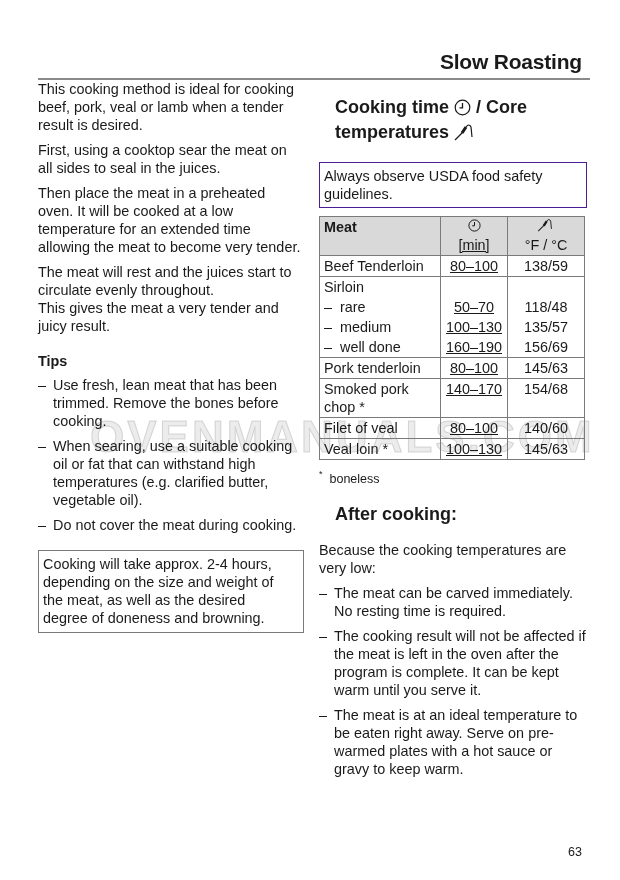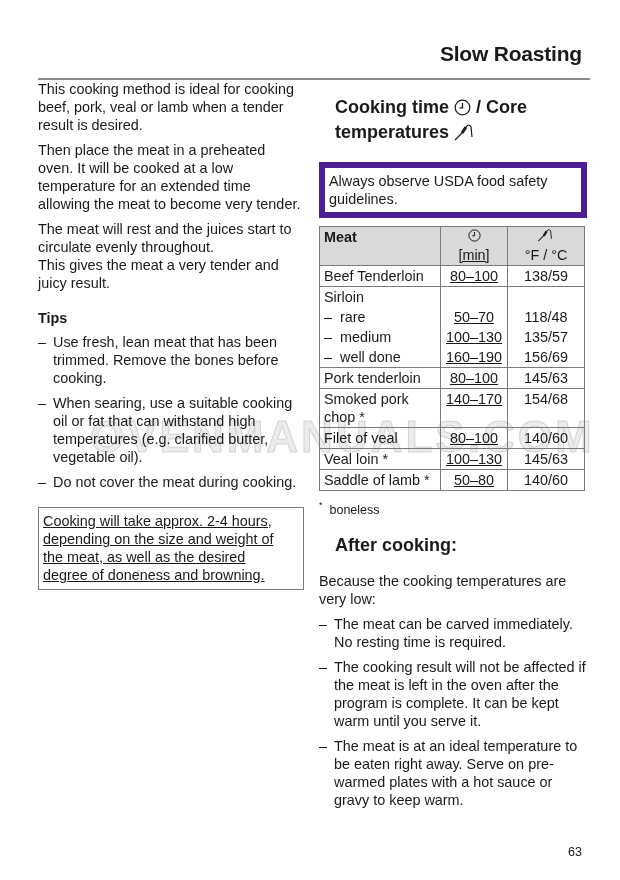--- a/index.html
+++ b/index.html
@@ -5,43 +5,43 @@
   html, body { margin: 0; padding: 0; background: #ffffff; }
   body {
     width: 620px; height: 880px; position: relative; overflow: hidden;
     font-family: "Liberation Sans", sans-serif; color: #1a1a1a;
   }
   .page-header {
     position: absolute; left: 38px; top: 34px; width: 552px; height: 44px;
     border-bottom: 2px solid #8a8a8a;
   }
   .page-title {
-    position: absolute; right: 8px; top: 8px;
+    position: absolute; right: 8px; top: 16px;
     font-size: 21px; font-weight: bold; letter-spacing: -0.2px;
   }
   .col-left { position: absolute; left: 38px; top: 80px; width: 266px; }
   .col-right { position: absolute; left: 319px; top: 80px; width: 268px; }
   p { margin: 0 0 7px 0; font-size: 14.4px; line-height: 18px; }
   .tips-title { font-size: 14.4px; font-weight: bold; margin: 17px 0 6px 0; line-height: 18px; }
   ul.dash { list-style: none; margin: 0; padding: 0; }
   ul.dash li {
     position: relative; padding-left: 15px; font-size: 14.4px; line-height: 18px;
     margin-bottom: 7px;
   }
   ul.dash li .dash-mark { position: absolute; left: 0; top: 0; }
   .note-box {
     border: 1px solid #7a7a7a; padding: 4px 12px 5px 4px; margin-top: 16px;
-    font-size: 14.4px; line-height: 18px; text-decoration: underline;
+    font-size: 14.4px; line-height: 18px;
   }
   h2.section {
     font-size: 18px; font-weight: bold; margin: 16px; line-height: 22px;
   }
   .icon-inline { display: inline-block; vertical-align: -3px; }
   .usda-box {
-    border: 6px solid #4c1d95; padding: 4px 4px 4px 4px; margin-top: 7px;
+    border: 1px solid #4c1d95; padding: 4px 4px 4px 4px; margin-top: 7px;
     font-size: 14.4px; line-height: 18px;
   }
   table.meat-table {
     margin-top: 8px; border-collapse: collapse; width: 266px;
     font-size: 14.4px; line-height: 18px;
   }
   table.meat-table th, table.meat-table td {
     border: 1px solid #7a7a7a; padding: 1px 4px; vertical-align: top;
   }
   table.meat-table th { background: #d9d9d9; font-weight: normal; }
@@ -67,20 +67,21 @@
 <body>
 
 <div class="page-header">
   <div class="page-title">Slow Roasting</div>
 </div>
 
 <div class="watermark">OVENMANUALS.COM</div>
 
 <div class="col-left">
   <p>This cooking method is ideal for cooking beef, pork, veal or lamb when a tender result is desired.</p>
+  <p>First, using a cooktop sear the meat on all sides to seal in the juices.</p>
   <p>Then place the meat in a preheated oven. It will be cooked at a low temperature for an extended time allowing the meat to become very tender.</p>
   <p style="margin-bottom:0">
     <span>The meat will rest and the juices start to circulate evenly throughout.</span><br>
     <span>This gives the meat a very tender and juicy result.</span>
   </p>
 
   <div class="tips-title">Tips</div>
   <ul class="dash">
     <li><span class="dash-mark">–</span><span>Use fresh, lean meat that has been trimmed. Remove the bones before cooking.</span></li>
     <li><span class="dash-mark">–</span><span>When searing, use a suitable cooking oil or fat that can withstand high temperatures (e.g. clarified butter, vegetable oil).</span></li>
@@ -172,25 +173,20 @@
       <tr>
         <td>Filet of veal</td>
         <td class="time">80–100</td>
         <td class="temp">140/60</td>
       </tr>
       <tr>
         <td>Veal loin *</td>
         <td class="time">100–130</td>
         <td class="temp">145/63</td>
       </tr>
-      <tr>
-        <td>Saddle of lamb *</td>
-        <td class="time">50–80</td>
-        <td class="temp">140/60</td>
-      </tr>
     </tbody>
   </table>
 
   <div class="footnote">
     <sup>*</sup><span>boneless</span>
   </div>
 
   <h2 class="section after-title">After cooking:</h2>
   <p>Because the cooking temperatures are very low:</p>
   <ul class="dash">

